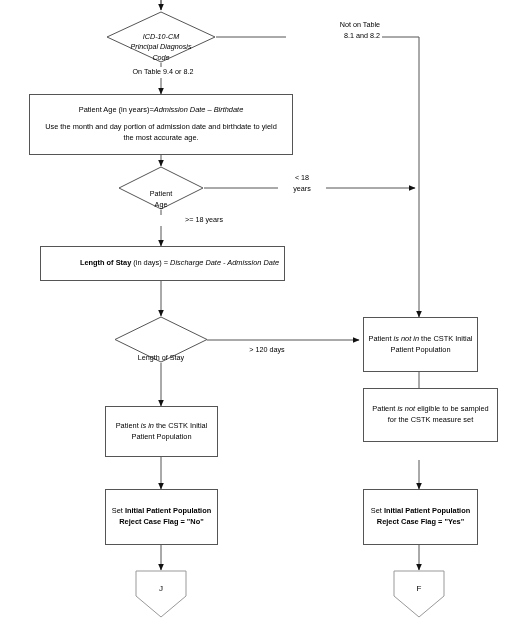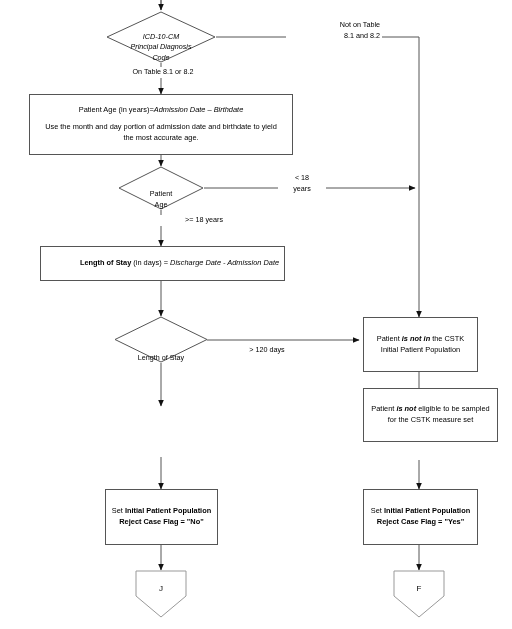--- a/index.html
+++ b/index.html
@@ -74,21 +74,21 @@
     position:absolute;
     font-size:7.2px;
     line-height:1.5;
     text-align:center;
     background:#ffffff;
     padding:0 2px;
     white-space:nowrap;
   }
   .it{font-style:italic;}
   .bd{font-weight:bold;}
-  .bdit{font-weight:bold;font-style:italic;margin-top:36px;}
+  .bdit{font-weight:normal;font-style:italic;margin-top:36px;}
   .spacer{display:block;height:6px;}
 </style>
 </head>
 <body>
 
 <div id="page">
 
   <svg id="svg-layer" viewBox="0 0 512 629" xmlns="http://www.w3.org/2000/svg">
     <defs>
       <marker id="arrow" markerWidth="8" markerHeight="8" refX="6.4" refY="3" orient="auto" markerUnits="userSpaceOnUse">
@@ -137,21 +137,21 @@
       <span>Principal Diagnosis</span><br>
       <span>Code</span>
     </div>
   </div>
 
   <div class="edge-label" style="left:286px; top:20px; width:92px;text-align:right;">
     <span>Not on Table</span><br>
     <span>8.1 and 8.2</span>
   </div>
 
-  <div class="edge-label" style="left:96px; top:67px; width:130px;">On Table 8.1 or 8.2</div>
+  <div class="edge-label" style="left:96px; top:67px; width:130px;">On Table 9.4 or 8.2</div>
 
   <div class="node proc" style="left:29px; top:94px; width:264px; height:61px; flex-direction:column;">
     <div style="width:100%;">
       <span>Patient Age (in years)=</span><span class="it">Admission Date – Birthdate</span>
     </div>
     <span class="spacer"></span>
     <div style="width:92%;">Use the month and day portion of admission date and birthdate to yield the most accurate age.</div>
   </div>
 
   <div class="diamond-wrap" style="left:118px; top:166px; width:86px; height:44px;">
@@ -182,20 +182,25 @@
       <polygon points="47,1 93,23.5 47,46 1,23.5" fill="#ffffff" stroke="#555555" stroke-width="1"></polygon>
     </svg>
     <div class="diamond-label">
       <span>Length of Stay</span>
     </div>
   </div>
 
   <div class="edge-label" style="left:231px; top:345px; width:68px;">&gt; 120 days</div>
 
 
+  <div class="node proc" style="left:105px; top:406px; width:113px; height:51px;">
+    <div>
+      <span>Patient </span><span class="bdit">is in</span><span> the CSTK Initial Patient Population</span>
+    </div>
+  </div>
 
   <div class="node proc" style="left:363px; top:317px; width:115px; height:55px;">
     <div>
       <span>Patient </span><span class="bdit">is not in</span><span> the CSTK Initial Patient Population</span>
     </div>
   </div>
 
   <div class="node proc" style="left:363px; top:388px; width:135px; height:54px;">
     <div>
       <span>Patient </span><span class="bdit">is not</span><span> eligible to be sampled for the CSTK measure set</span>

